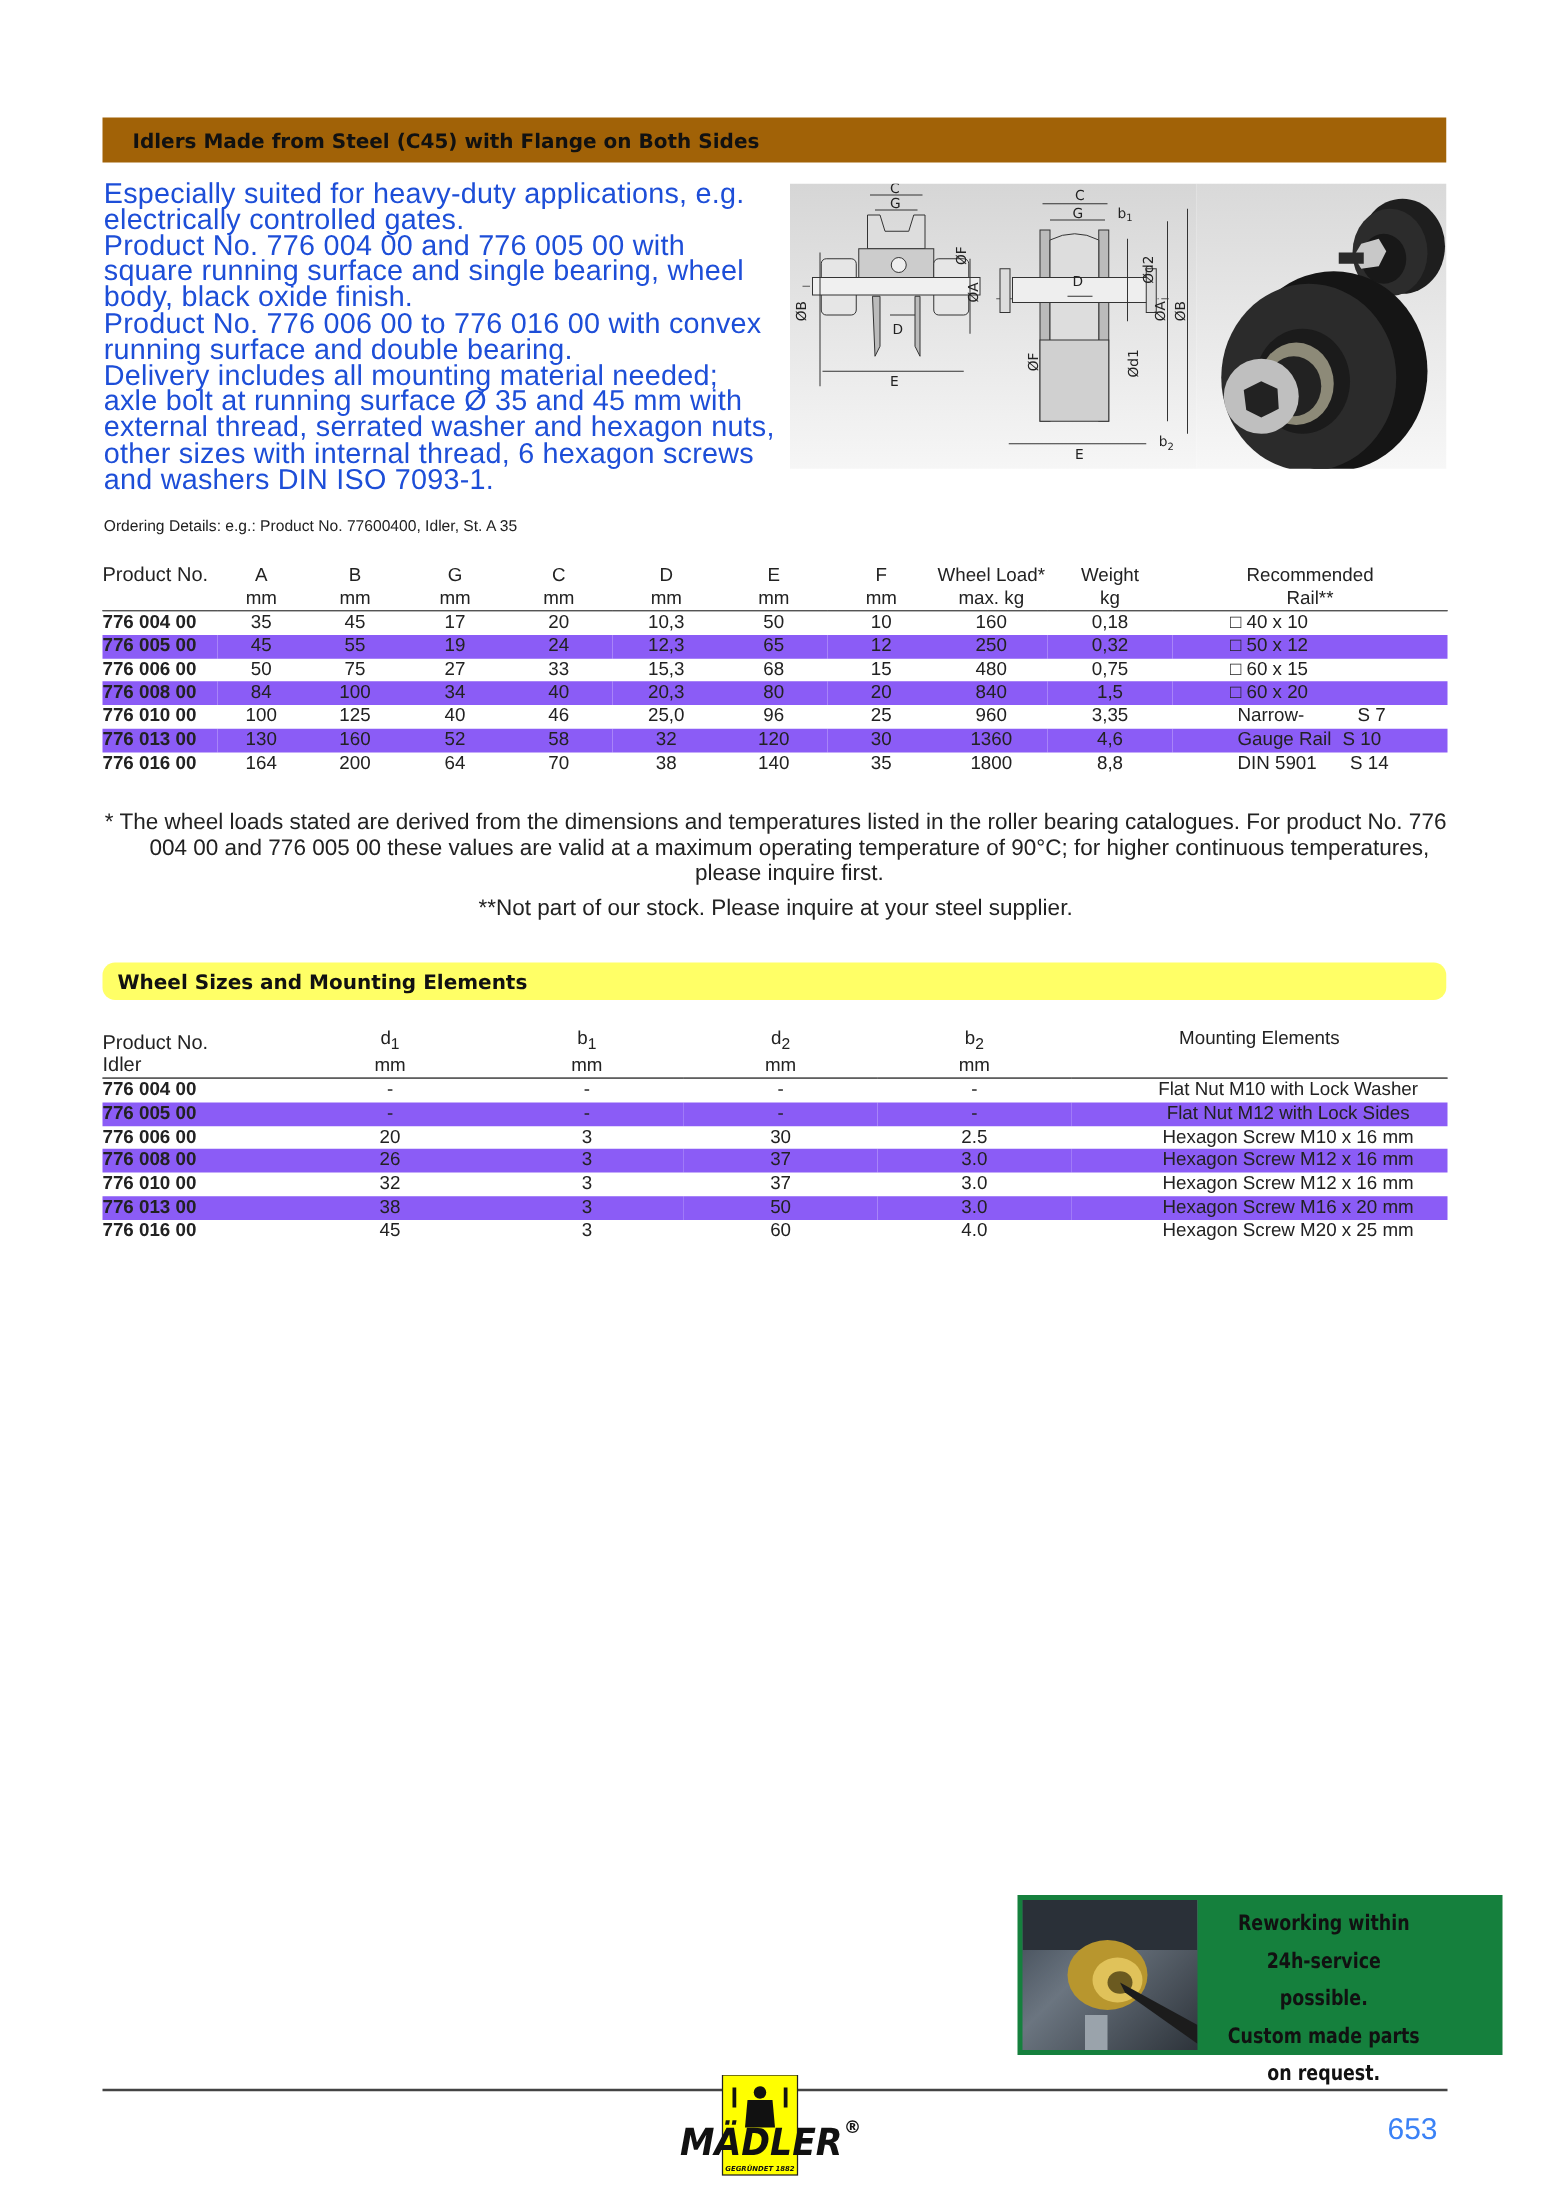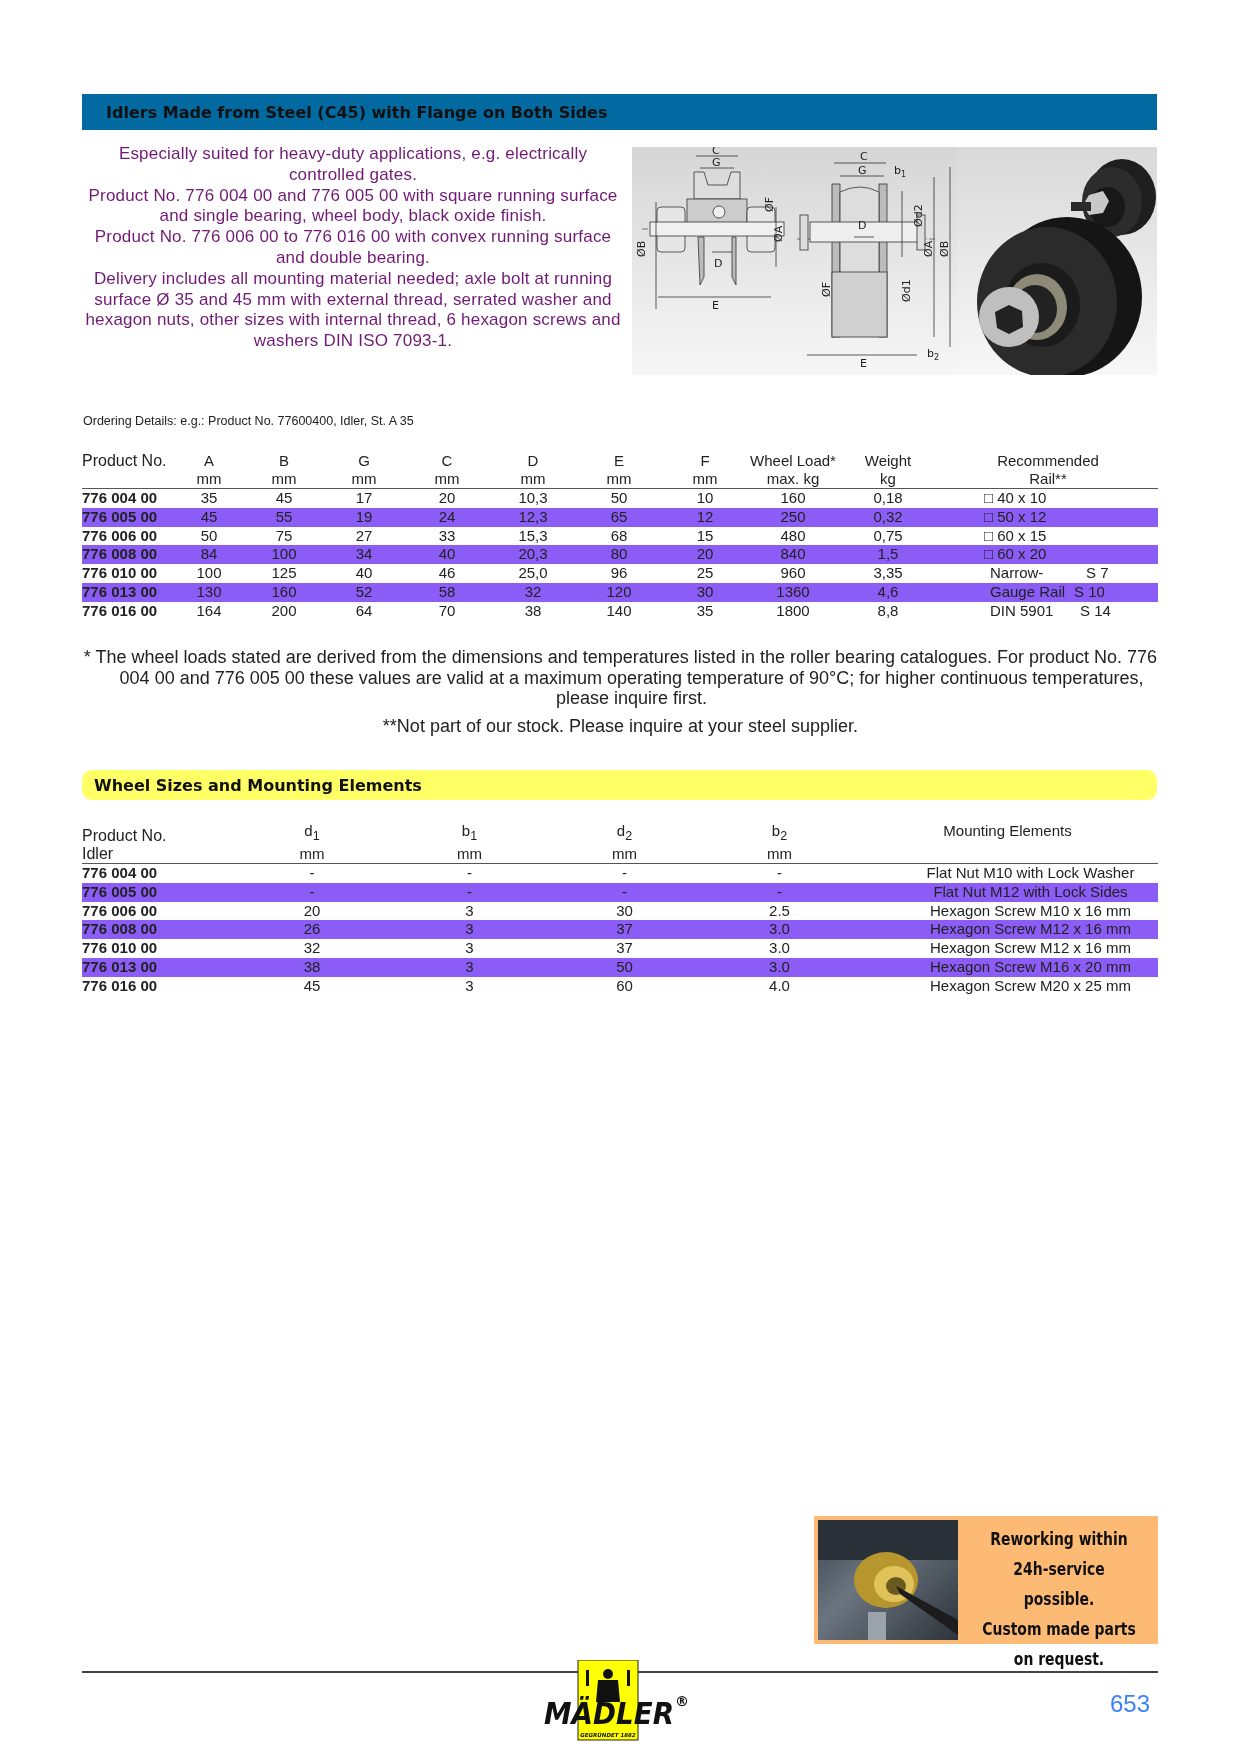--- a/index.html
+++ b/index.html
@@ -1,23 +1,23 @@
 <!DOCTYPE html>
 <html><head>
 <meta charset="utf-8">
 <style>
   * { box-sizing: border-box; margin: 0; padding: 0; }
   html, body { width: 1240px; height: 1754px; background: #ffffff; }
   body { position: relative; font-family: "DejaVu Sans", sans-serif; color: #1a1a1a; overflow: hidden; }
 
   .heading-bar { position: absolute; left: 82px; width: 1075px; height: 36px; padding-left: 12px; display: flex; align-items: center; font-family: "DejaVu Sans", sans-serif; font-weight: bold; font-size: 16px; color: #111; }
-  .heading-gray { top: 94px; background: #0369a1; padding-left: 24px; }
+  .heading-gray { top: 94px; background: #a16207; padding-left: 24px; }
   .heading-yellow { top: 770px; height: 30px; background: #ffff66; border-radius: 10px; }
 
-  .intro { position: absolute; left: 83px; top: 144px; width: 540px; font-family: "Liberation Sans", sans-serif; font-size: 17px; line-height: 20.8px; color: #701a75; letter-spacing: 0.2px; text-align: center; }
+  .intro { position: absolute; left: 83px; top: 144px; width: 540px; font-family: "Liberation Sans", sans-serif; font-size: 23px; line-height: 20.8px; color: #1d4ed8; letter-spacing: 0.2px; }
   .intro p { margin: 0; }
 
   .diagram { position: absolute; left: 632px; top: 147px; width: 325px; height: 228px; background: linear-gradient(#d6d6d6, #f6f6f6); }
   .photo { position: absolute; left: 957px; top: 147px; width: 200px; height: 228px; background: linear-gradient(#d9d9d9, #f7f7f7); }
 
   .ordering { position: absolute; left: 83px; top: 414px; font-family: "Liberation Sans", sans-serif; font-size: 12.5px; color: #222; }
 
   table.spec { position: absolute; border-collapse: collapse; font-family: "Liberation Sans", sans-serif; font-size: 15px; color: #222; }
   table.spec th { font-weight: normal; vertical-align: bottom; line-height: 18px; padding: 0; }
   table.spec thead tr { border-bottom: 1.5px solid #555; }
@@ -28,21 +28,21 @@
   .c { text-align: center; }
   .l { text-align: center; }
 
   #table1 { left: 82px; top: 452px; width: 1076px; }
   #table2 { left: 82px; top: 822px; width: 1076px; }
 
   .footnotes { position: absolute; left: 83px; top: 647px; width: 1075px; font-family: Liberation Sans, sans-serif; font-size: 18px; line-height: 20.5px; color: #222; text-align: center; }
   .footnotes .fn1 { padding-left: 22px; text-indent: -22px; }
   .footnotes .fn2 { margin-top: 7px; }
 
-  .promo { position: absolute; left: 814px; top: 1516px; width: 344px; height: 128px; background: #fdba74; }
+  .promo { position: absolute; left: 814px; top: 1516px; width: 388px; height: 128px; background: #15803d; }
   .promo-photo { position: absolute; left: 4px; top: 4px; width: 140px; height: 120px; background: linear-gradient(135deg,#3a4450,#6b7580 40%,#2d333a); overflow: hidden; }
   .promo-text { position: absolute; left: 150px; top: 8px; width: 190px; text-align: center; font-family: "DejaVu Sans", sans-serif; font-weight: bold; font-size: 17px; line-height: 30px; color: #111; transform: scaleX(0.82); transform-origin: center; }
 
   .footer-rule { position: absolute; left: 82px; top: 1671px; width: 1076px; height: 1.5px; background: #444; }
   .logo { position: absolute; left: 540px; top: 1660px; width: 170px; height: 84px; }
   .page-num { position: absolute; left: 1110px; top: 1690px; font-family: "Liberation Sans", sans-serif; font-size: 24px; color: #3b82f6; }
 </style>
 </head>
 <body>
 

